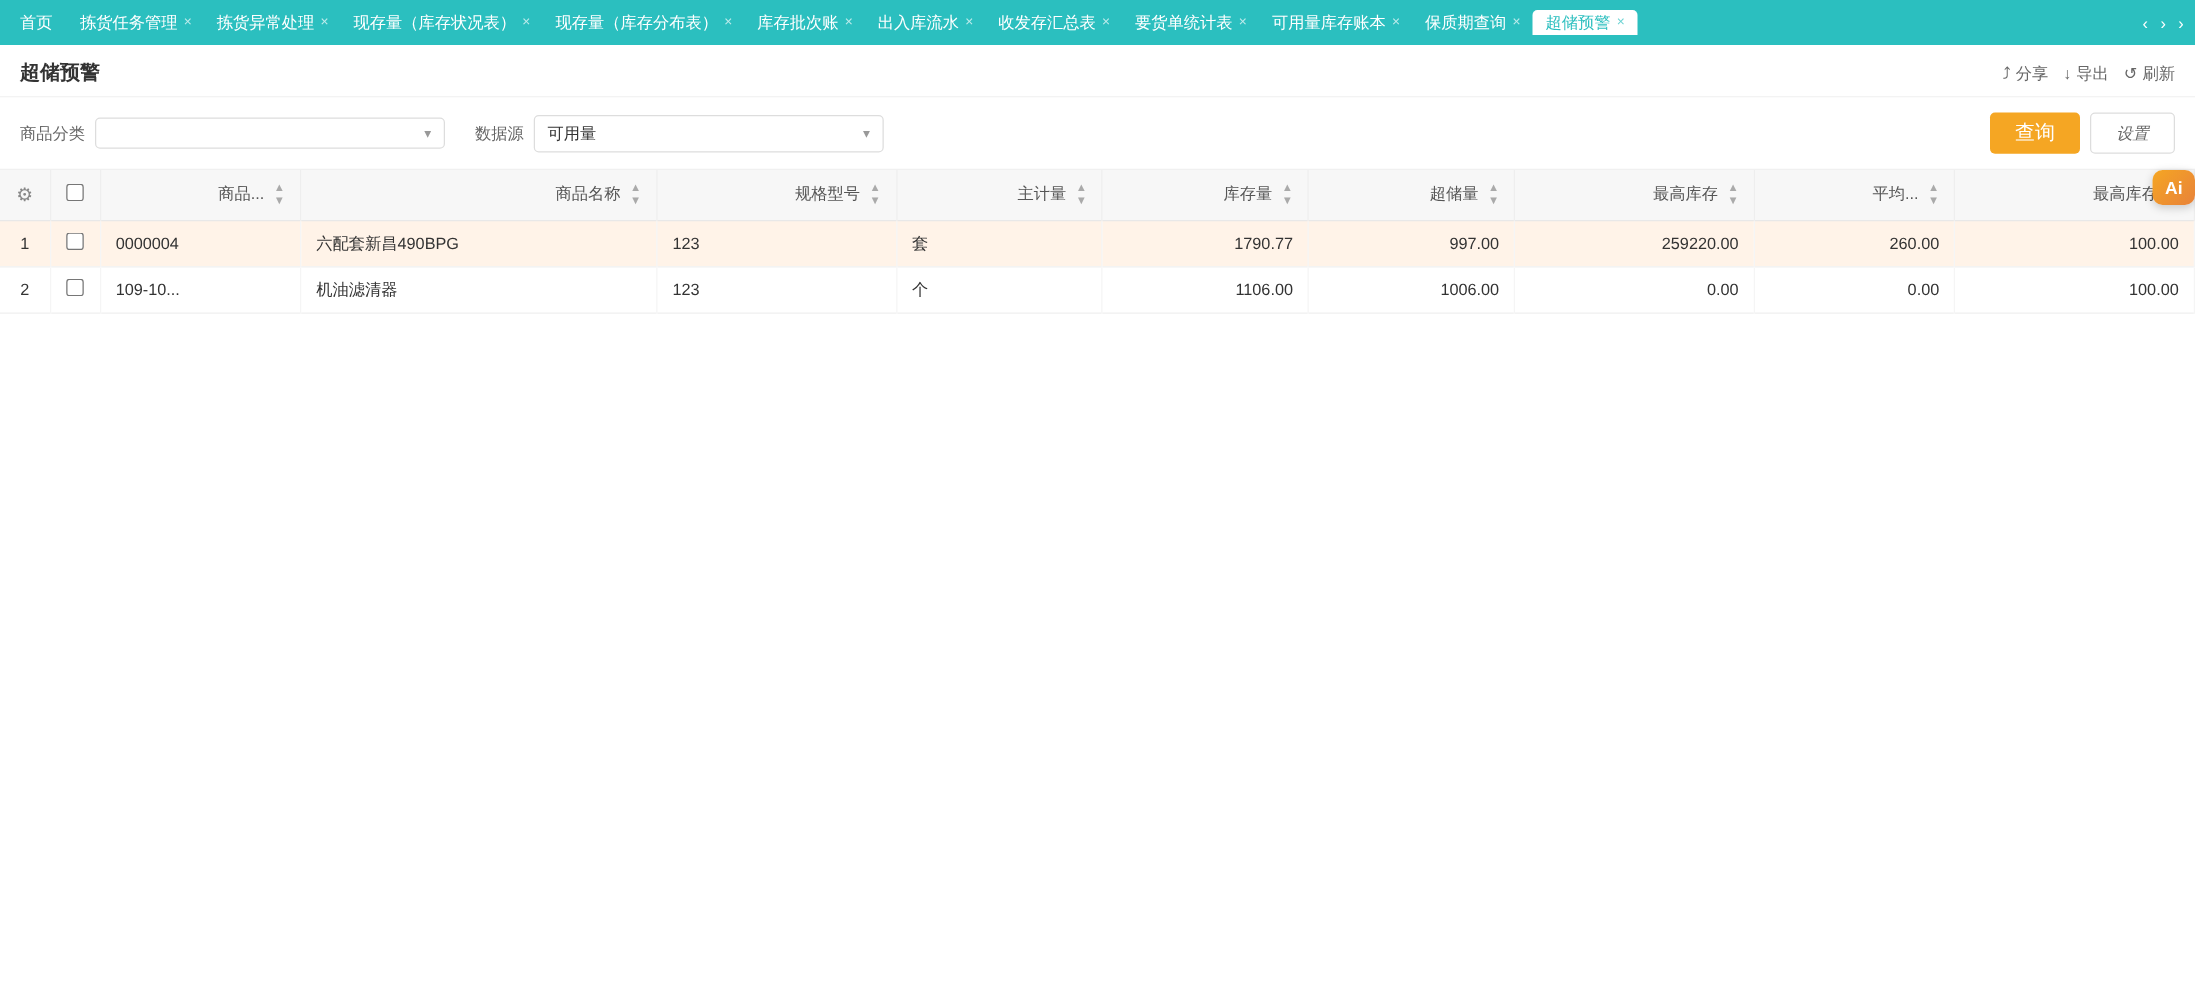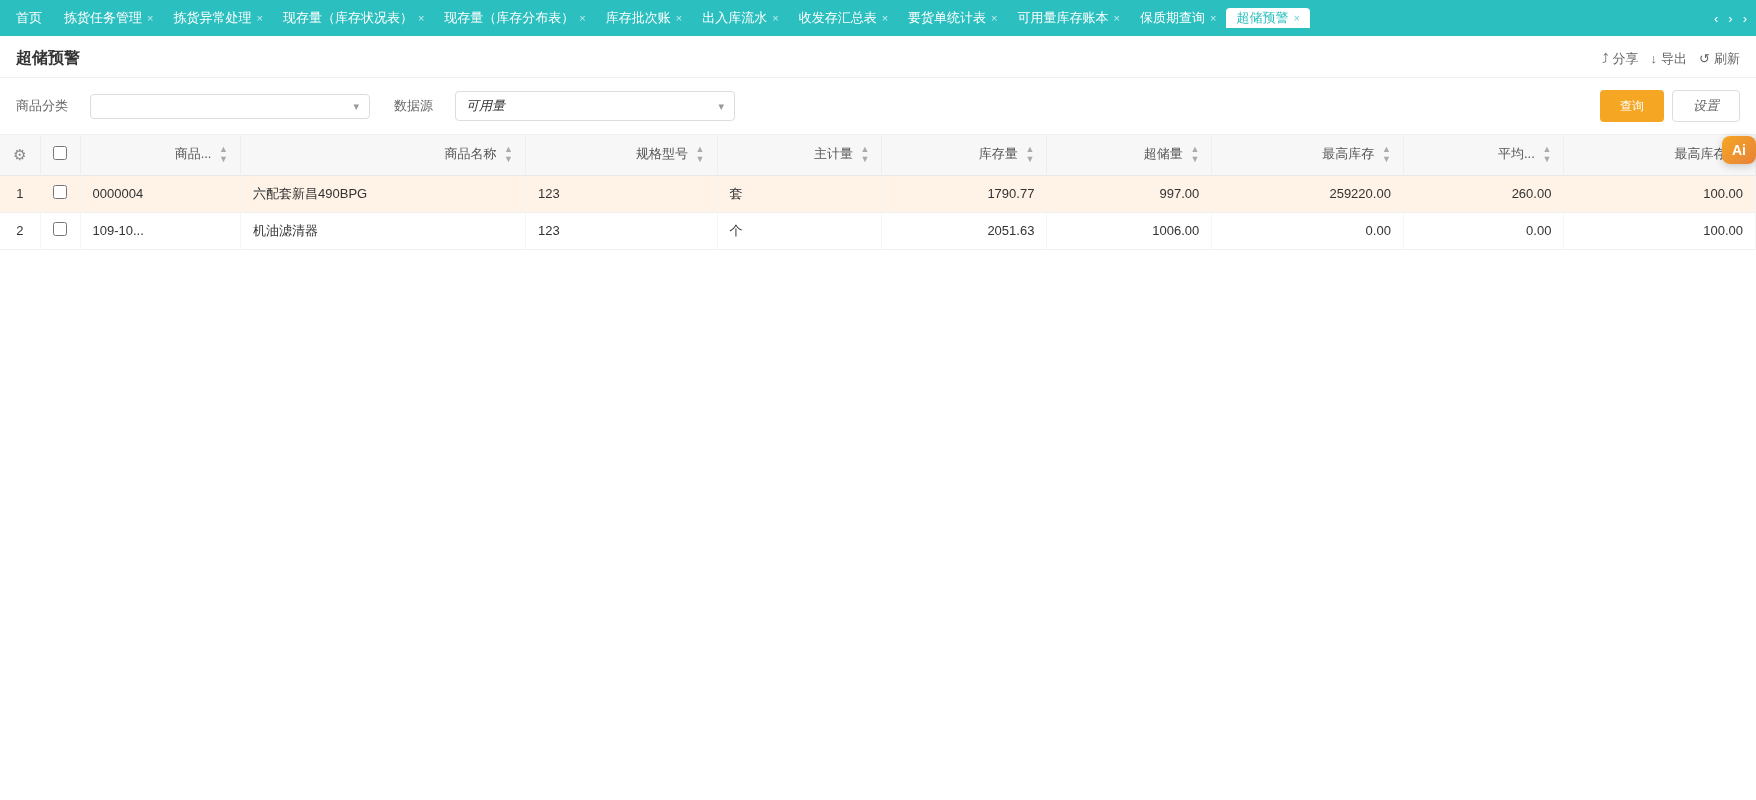--- a/index.html
+++ b/index.html
@@ -76,60 +76,59 @@
       padding: 12px 16px;
       display: flex;
       align-items: center;
       gap: 24px;
       border-bottom: 1px solid #f0f0f0;
       background: #fff;
     }
     .filter-group {
       display: flex;
       align-items: center;
-      gap: 22px;
+      gap: 8px;
     }
     .filter-label {
       color: #666;
       font-size: 13px;
       white-space: nowrap;
     }
     .filter-select {
       display: flex;
       align-items: center;
       border: 1px solid #ddd;
       border-radius: 4px;
       padding: 5px 10px;
       width: 280px;
       cursor: pointer;
       background: #fff;
       justify-content: space-between;
     }
     .filter-select-text {
       color: #999;
       font-size: 13px;
-      font-style: italic;
     }
     .filter-select-arrow {
       color: #999;
       font-size: 11px;
     }
     .filter-actions {
       margin-left: auto;
       display: flex;
       gap: 8px;
     }
     .btn-query {
       background: #f5a623;
       color: #fff;
       border: none;
       border-radius: 4px;
       padding: 6px 20px;
       cursor: pointer;
-      font-size: 12px;
+      font-size: 16px;
       margin-left: 32px;
     }
     .btn-settings {
       background: #fff;
       color: #666;
       border: 1px solid #ddd;
       border-radius: 4px;
       padding: 6px 20px;
       cursor: pointer;
       font-size: 13px;
@@ -381,21 +380,21 @@
     </tr>
           <tr>
       <td class="td-center">2</td>
       <td class="td-center">
         <input type="checkbox" class="cb" style="">
       </td>
       <td>109-10...</td>
       <td>机油滤清器</td>
       <td>123</td>
       <td>个</td>
-      <td class="td-number">2051.63</td>
+      <td class="td-number">1106.00</td>
       <td class="td-number">1006.00</td>
       <td class="td-number">0.00</td>
       <td class="td-number">0.00</td>
       <td class="td-number">100.00</td>
     </tr>
         </tbody>
     </table>
   </div>
 
 </div>

